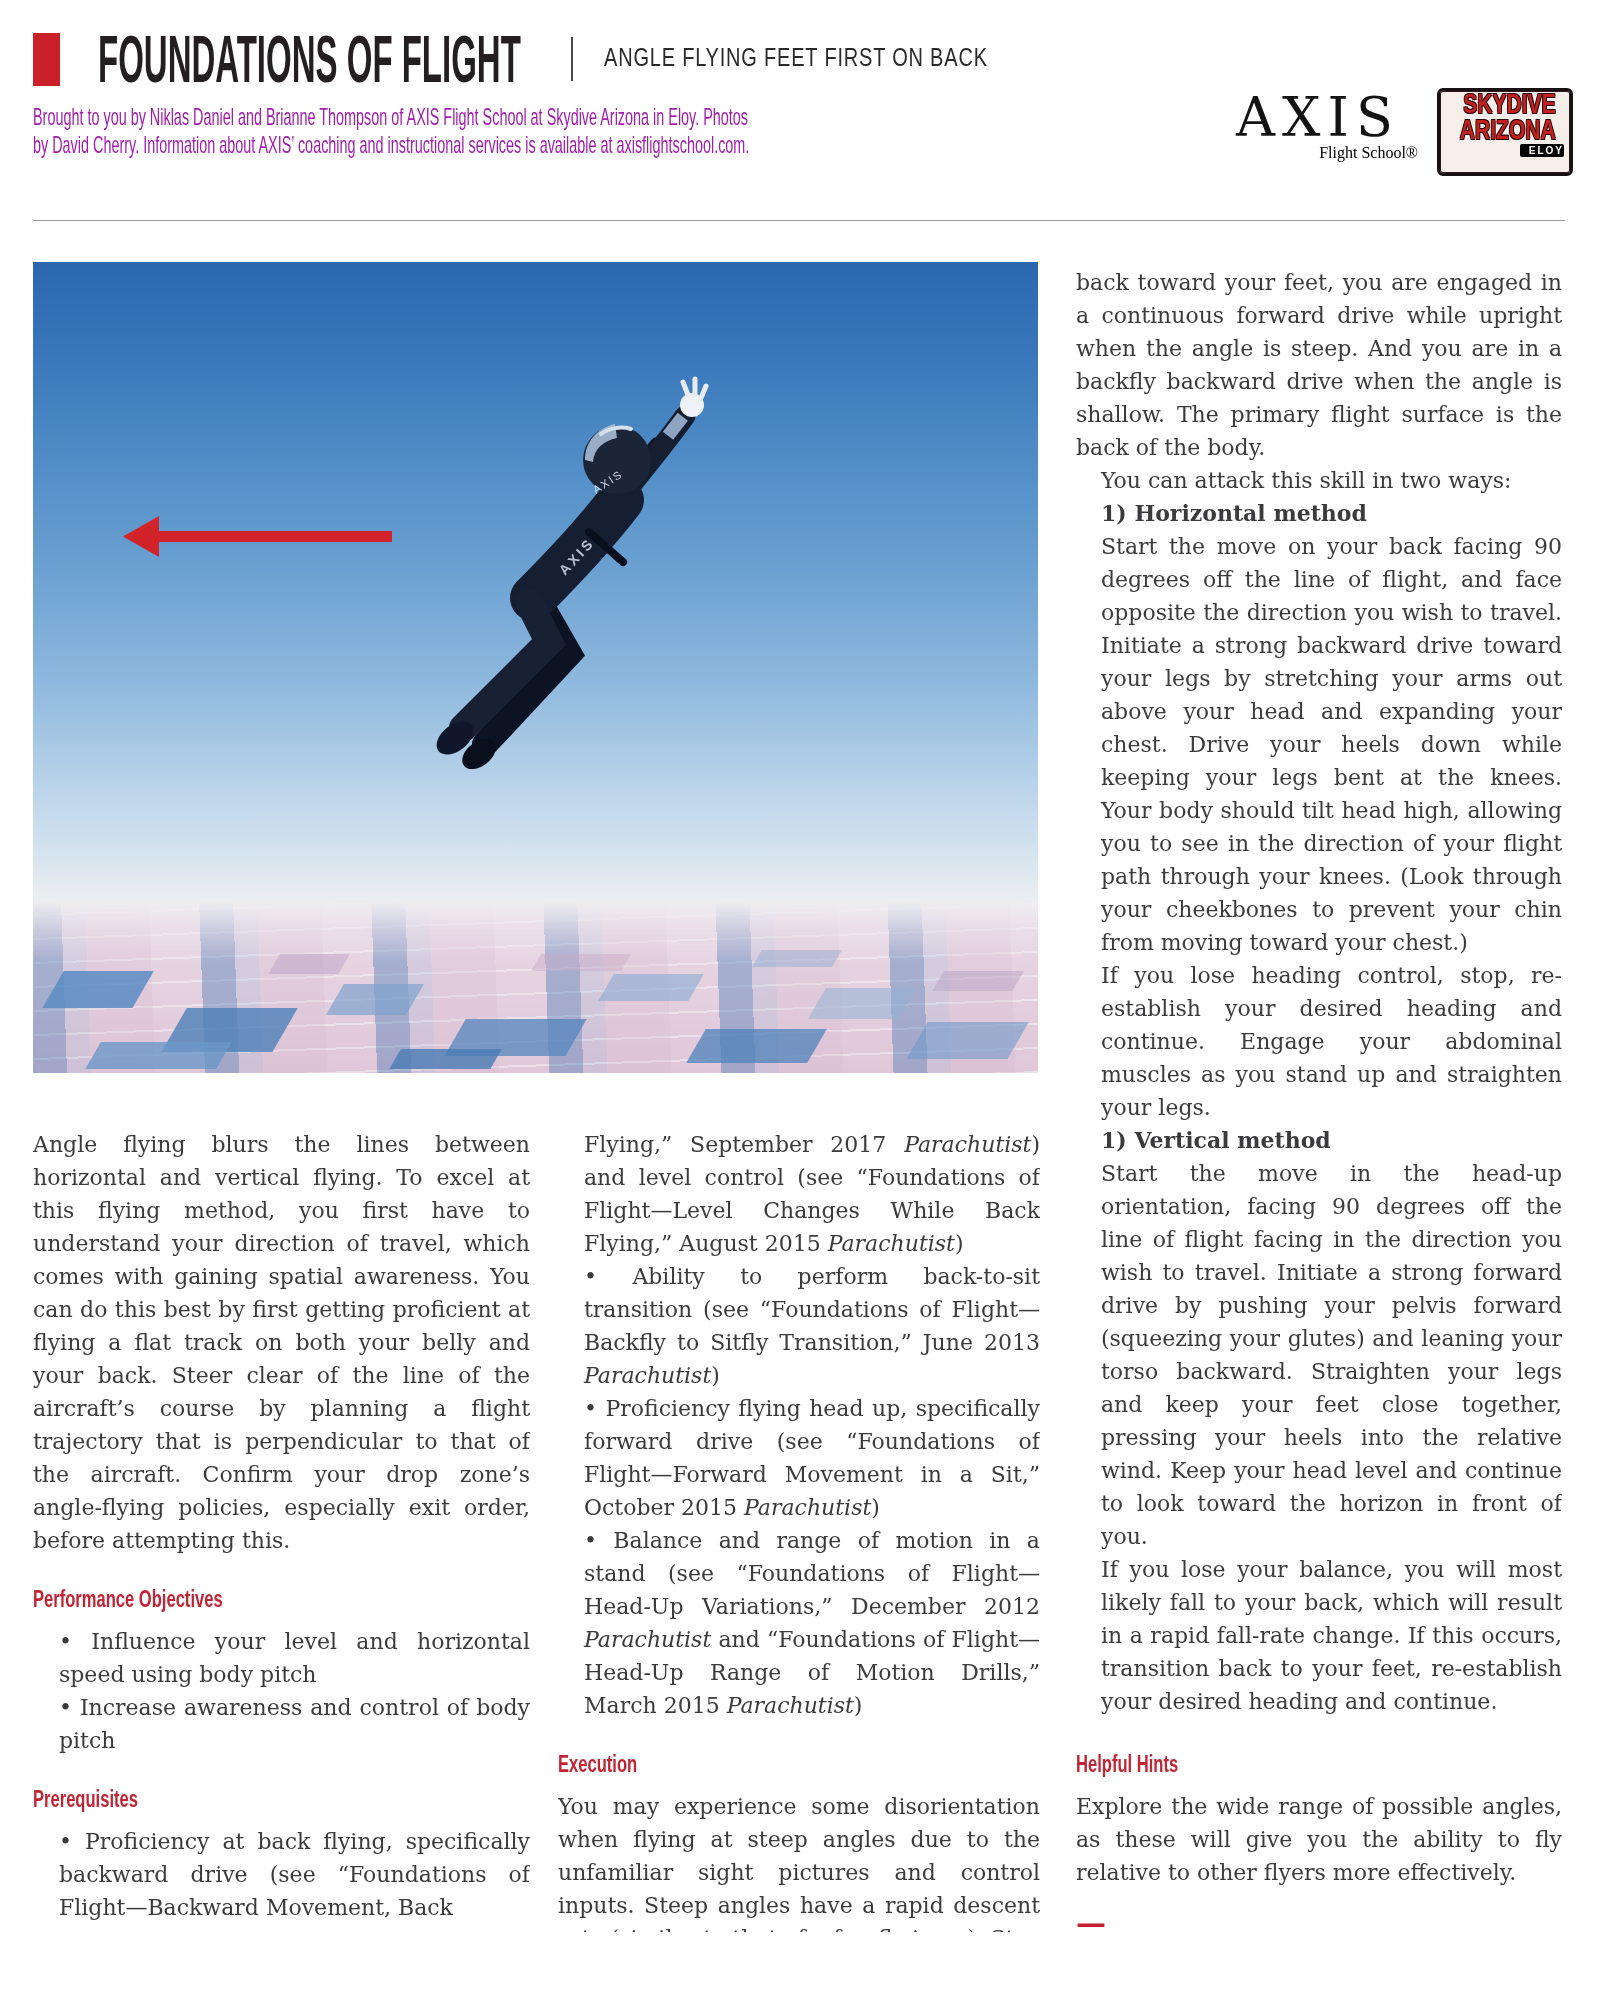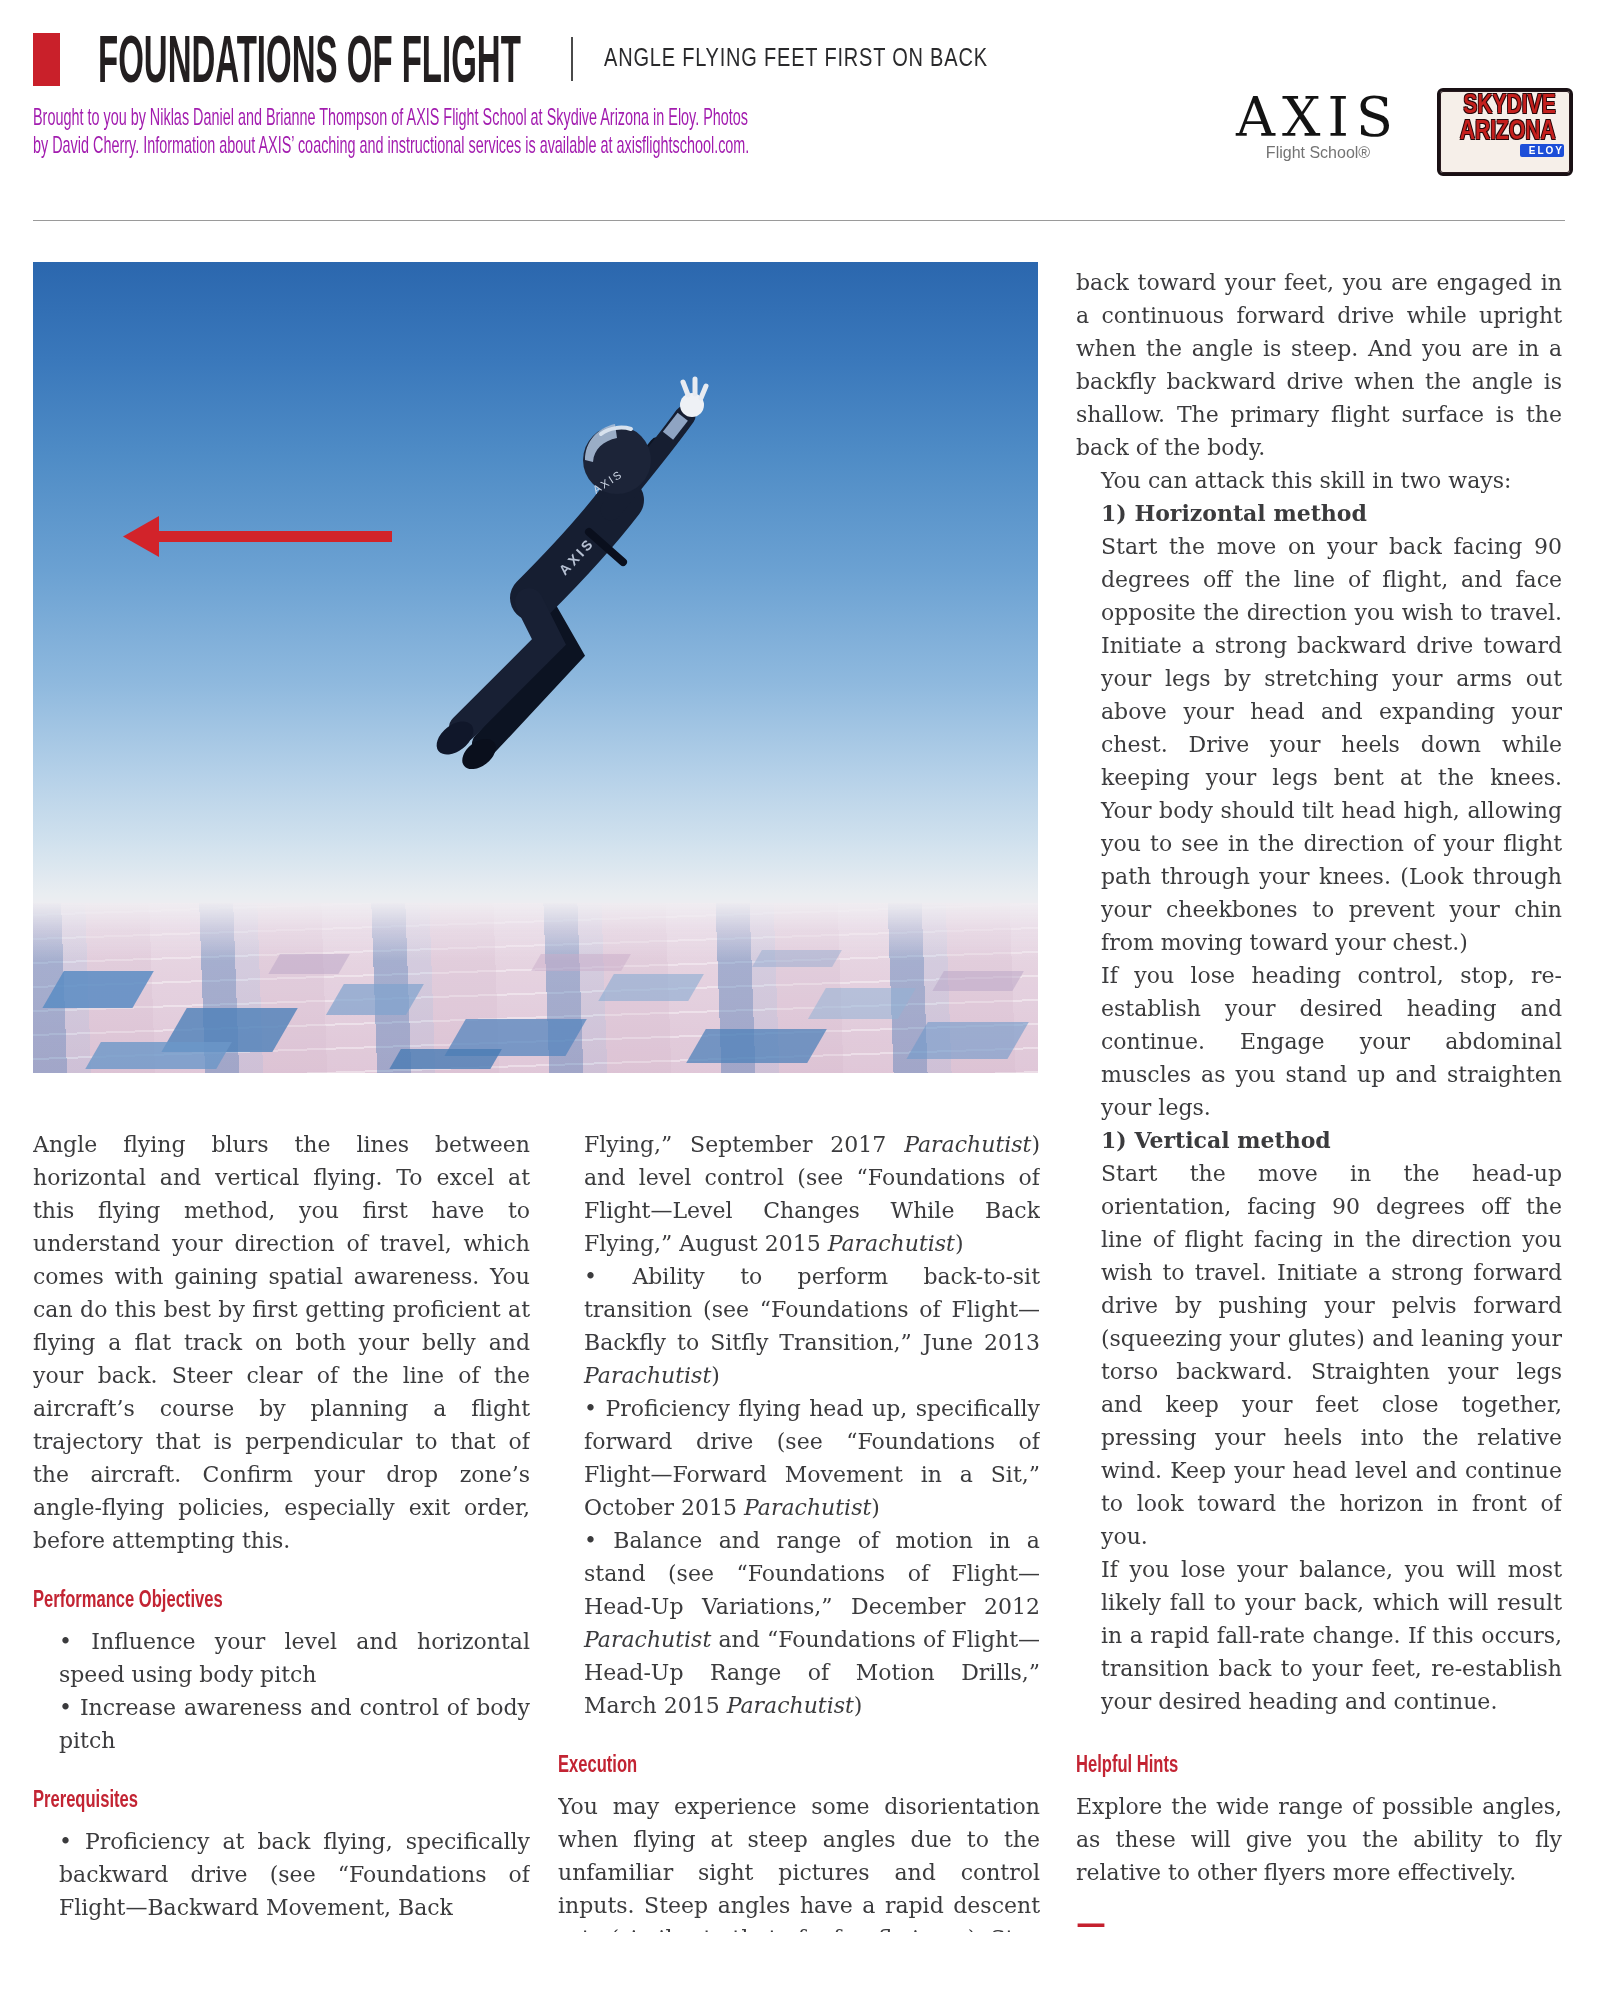--- a/index.html
+++ b/index.html
@@ -15,27 +15,27 @@
   .article-title{position:absolute;left:604px;top:33px;margin:0;font-family:"Liberation Sans", sans-serif;
         font-weight:normal;font-size:25px;line-height:48px;color:#2a2a2c;white-space:nowrap;}
   .squeeze2{display:inline-block;transform:scaleX(.80);transform-origin:0 50%;letter-spacing:1px;}
   .byline{position:absolute;left:33px;top:103px;margin:0;font-family:"Liberation Sans", sans-serif;
         font-size:24px;line-height:28px;color:#a21caf;}
   .byline .bl{display:inline-block;transform:scaleX(.60);transform-origin:0 50%;white-space:nowrap;}
 
   
   .axis-logo{position:absolute;left:1218px;top:92px;width:200px;text-align:center;color:#131313;}
   .axis-word{display:block;font-family:"DejaVu Serif", serif;font-size:54px;line-height:52px;letter-spacing:7px;}
-  .axis-sub{display:block;font-family:Liberation Sans, sans-serif;font-size:16px;line-height:18px;color:#737373;}
+  .axis-sub{display:block;text-align:right;font-family:Liberation Serif, serif;font-size:16px;line-height:18px;color:#000000;}
   .sdaz-logo{position:absolute;left:1437px;top:88px;width:130px;height:82px;background:#f6efe9;
         border:3px solid #191014;border-radius:6px;box-shadow:0 0 0 1px #2a1a1e inset;
         font-family:"Liberation Sans", sans-serif;font-weight:bold;text-align:right;overflow:hidden;}
   .sdaz-line{display:block;color:#c4201d;font-size:27px;line-height:26px;transform:scaleX(.78);
         transform-origin:50% 50%;text-shadow:1px 1px 0 #26070a, -1px 1px 0 #26070a, 1px -1px 0 #26070a, -1px -1px 0 #26070a;}
-  .sdaz-logo .eloy{display:block;margin:1px 6px 0 auto;width:44px;background:#1d4ed8;color:#fff;
+  .sdaz-logo .eloy{display:block;margin:1px 6px 0 auto;width:44px;background:#000000;color:#fff;
         font-size:10px;line-height:13px;letter-spacing:2px;border-radius:2px;}
   .rule{position:absolute;left:33px;top:212px;width:1532px;height:0;border:none;border-top:1px solid #9a9a9a;}
 
   
   .photo{position:absolute;left:33px;top:262px;width:1005px;height:811px;margin:0;overflow:hidden;
      background:linear-gradient(180deg,#2b67ae 0%,#3a78bb 12%,#4f8cc6 24%,#6ba1d2 38%,
                  #8fb9de 52%,#b4d0e8 63%,#d2e2ee 72%,#e9edf1 78%,#f0edf1 80%);}
   .farm{position:absolute;left:0;bottom:0;width:100%;height:21%;
      background:
        linear-gradient(180deg, rgba(240,238,242,.95) 0%, rgba(238,228,237,.5) 16%, rgba(231,210,224,0) 34%),

